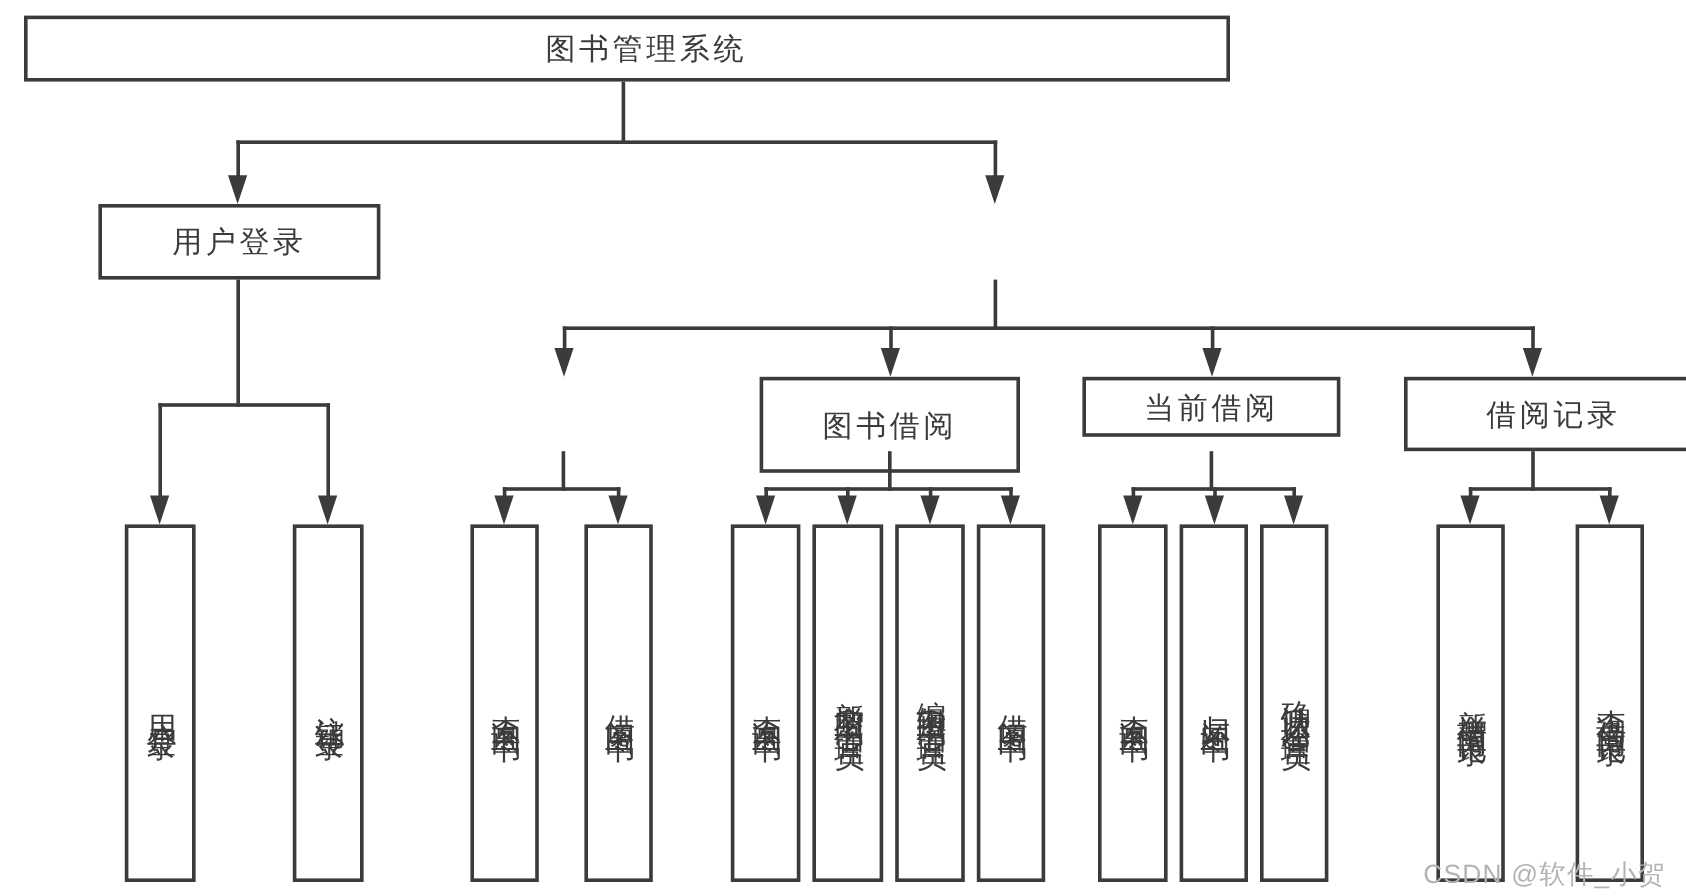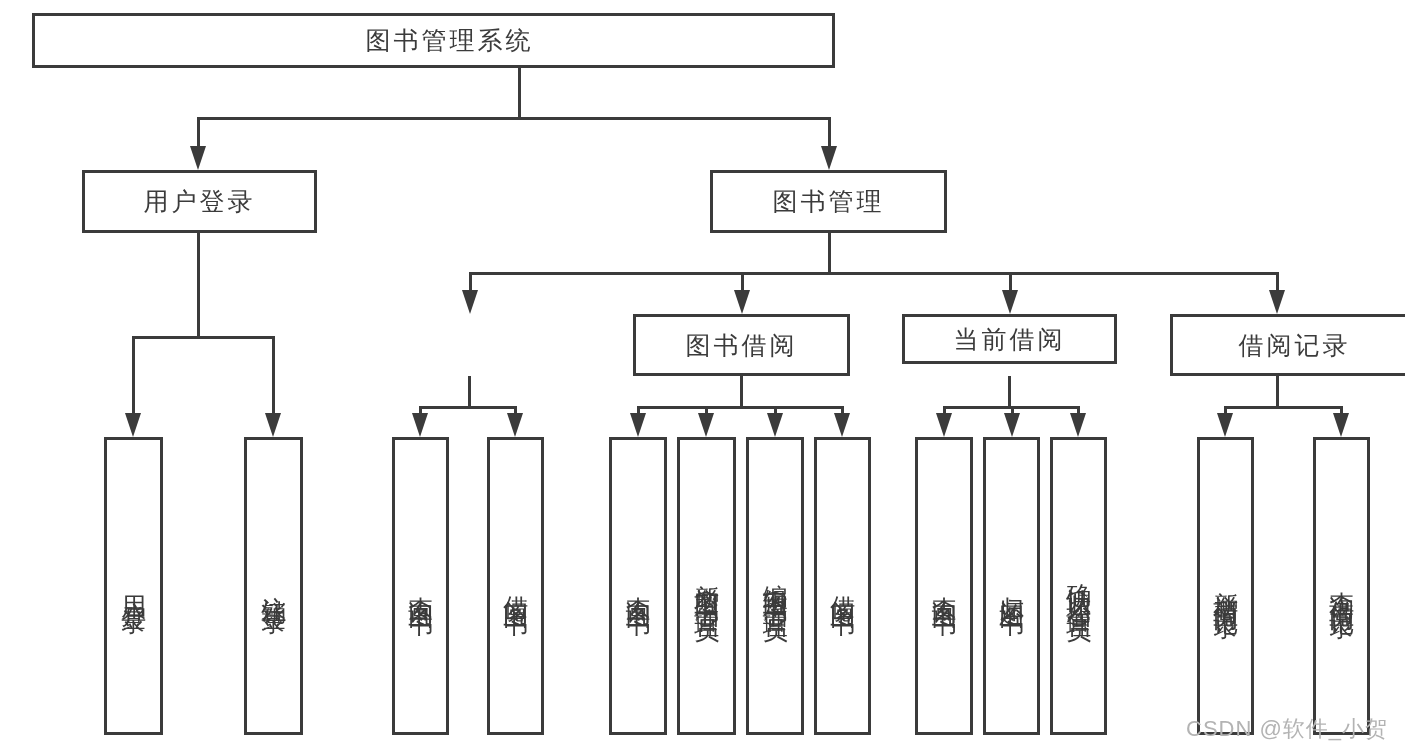--- a/index.html
+++ b/index.html
@@ -35,43 +35,42 @@
   .watermark {
     position:absolute; left:1186px; top:714px; z-index:10;
     font-size:22px; letter-spacing:1px; color:#b3b3b3;
   }
 </style>
 </head>
 <body>
 
 <div class="canvas">
 
-  <div class="node h" style="left:32px; top:13px; width:803px; height:55px;padding-left:32px;">图书管理系统</div>
+  <div class="node h" style="left:20px; top:13px; width:1005px; height:55px;padding-left:32px;">图书管理系统</div>
 
   <div class="vline" style="left:518px; top:68px; height:52px;"></div>
   <div class="hline" style="left:197px; top:117px; width:634px;"></div>
   <div class="arrow" style="left:189px; top:117px; height:53px;"></div>
   <div class="arrow" style="left:820px; top:117px; height:53px;"></div>
 
   <div class="node h" style="left:82px; top:170px; width:235px; height:63px;">用户登录</div>
-  <div class="node h" style="left:710px; top:170px; width:237px; height:63px;">图书管理</div>
 
   <div class="vline" style="left:197px; top:233px; height:106px;"></div>
   <div class="hline" style="left:132px; top:336px; width:143px;"></div>
   <div class="arrow" style="left:124px; top:336px; height:101px;"></div>
   <div class="arrow" style="left:264px; top:336px; height:101px;"></div>
 
   <div class="vline" style="left:828px; top:233px; height:42px;"></div>
   <div class="hline" style="left:469px; top:272px; width:810px;"></div>
   <div class="arrow" style="left:461px; top:272px; height:42px;"></div>
   <div class="arrow" style="left:733px; top:272px; height:42px;"></div>
   <div class="arrow" style="left:1001px; top:272px; height:42px;"></div>
   <div class="arrow" style="left:1268px; top:272px; height:42px;"></div>
 
-  <div class="node h" style="left:633px; top:314px; width:217px; height:62px;">图书借阅</div>
+  <div class="node h" style="left:633px; top:314px; width:217px; height:80px;">图书借阅</div>
   <div class="node h" style="left:902px; top:314px; width:215px; height:50px;">当前借阅</div>
   <div class="node h" style="left:1170px; top:314px; width:249px; height:62px;">借阅记录</div>
 
   <div class="vline" style="left:468px; top:376px; height:33px;"></div>
   <div class="hline" style="left:419px; top:406px; width:98px;"></div>
   <div class="arrow" style="left:411px; top:406px; height:31px;"></div>
   <div class="arrow" style="left:506px; top:406px; height:31px;"></div>
 
   <div class="vline" style="left:740px; top:376px; height:33px;"></div>
   <div class="hline" style="left:637px; top:406px; width:207px;"></div>

